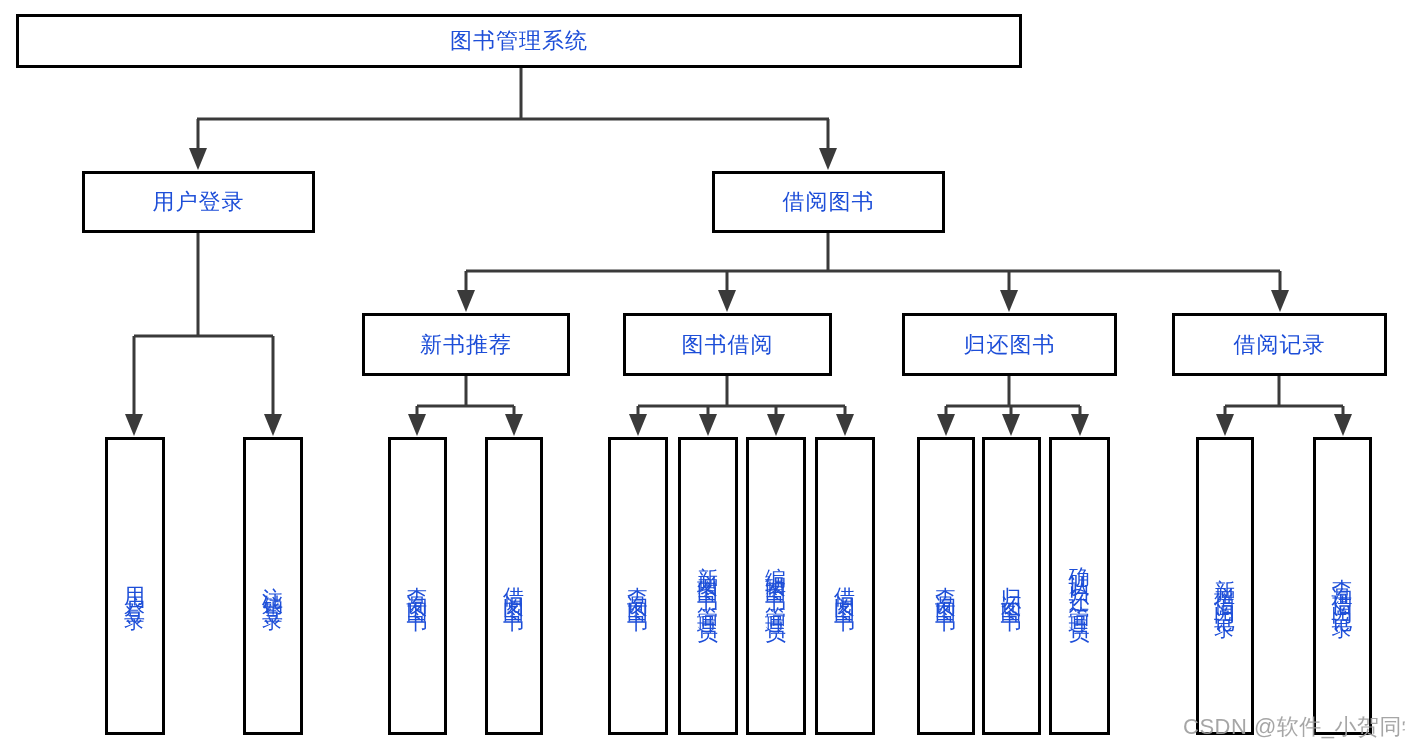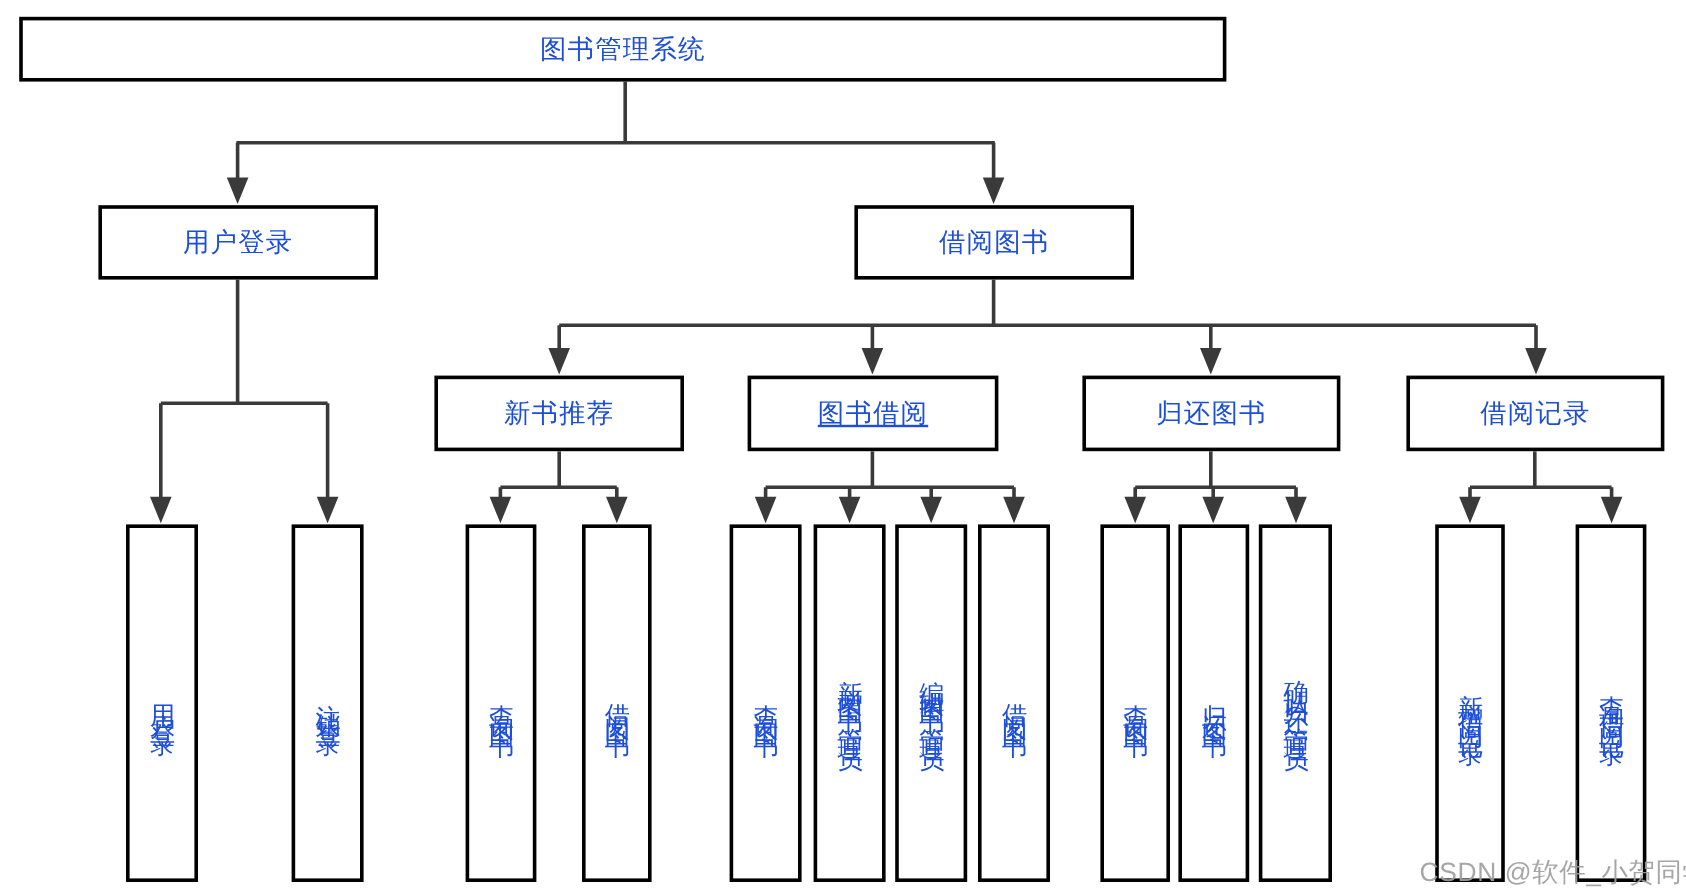--- a/index.html
+++ b/index.html
@@ -86,21 +86,21 @@
       <polygon points="1334,414 1352,414 1343,436"></polygon>
     </g>
   </svg>
 
   <div class="node" style="left:16px;top:14px;width:1006px;height:54px;">图书管理系统</div>
 
   <div class="node" style="left:82px;top:171px;width:233px;height:62px;">用户登录</div>
   <div class="node" style="left:712px;top:171px;width:233px;height:62px;">借阅图书</div>
 
   <div class="node" style="left:362px;top:313px;width:208px;height:63px;">新书推荐</div>
-  <div class="node" style="left:623px;top:313px;width:209px;height:63px;text-decoration:underline;">图书借阅</div>
+  <div class="node" style="left:623px;top:313px;width:209px;height:63px;">图书借阅</div>
   <div class="node" style="left:902px;top:313px;width:215px;height:63px;">归还图书</div>
   <div class="node" style="left:1172px;top:313px;width:215px;height:63px;">借阅记录</div>
 
   <div class="node leaf" style="left:105px;top:437px;width:60px;height:298px;">用户登录</div>
   <div class="node leaf" style="left:243px;top:437px;width:60px;height:298px;">注销登录</div>
 
   <div class="node leaf" style="left:388px;top:437px;width:59px;height:298px;">查询图书</div>
   <div class="node leaf" style="left:485px;top:437px;width:58px;height:298px;">借阅图书</div>
 
   <div class="node leaf" style="left:608px;top:437px;width:60px;height:298px;">查询图书</div>

